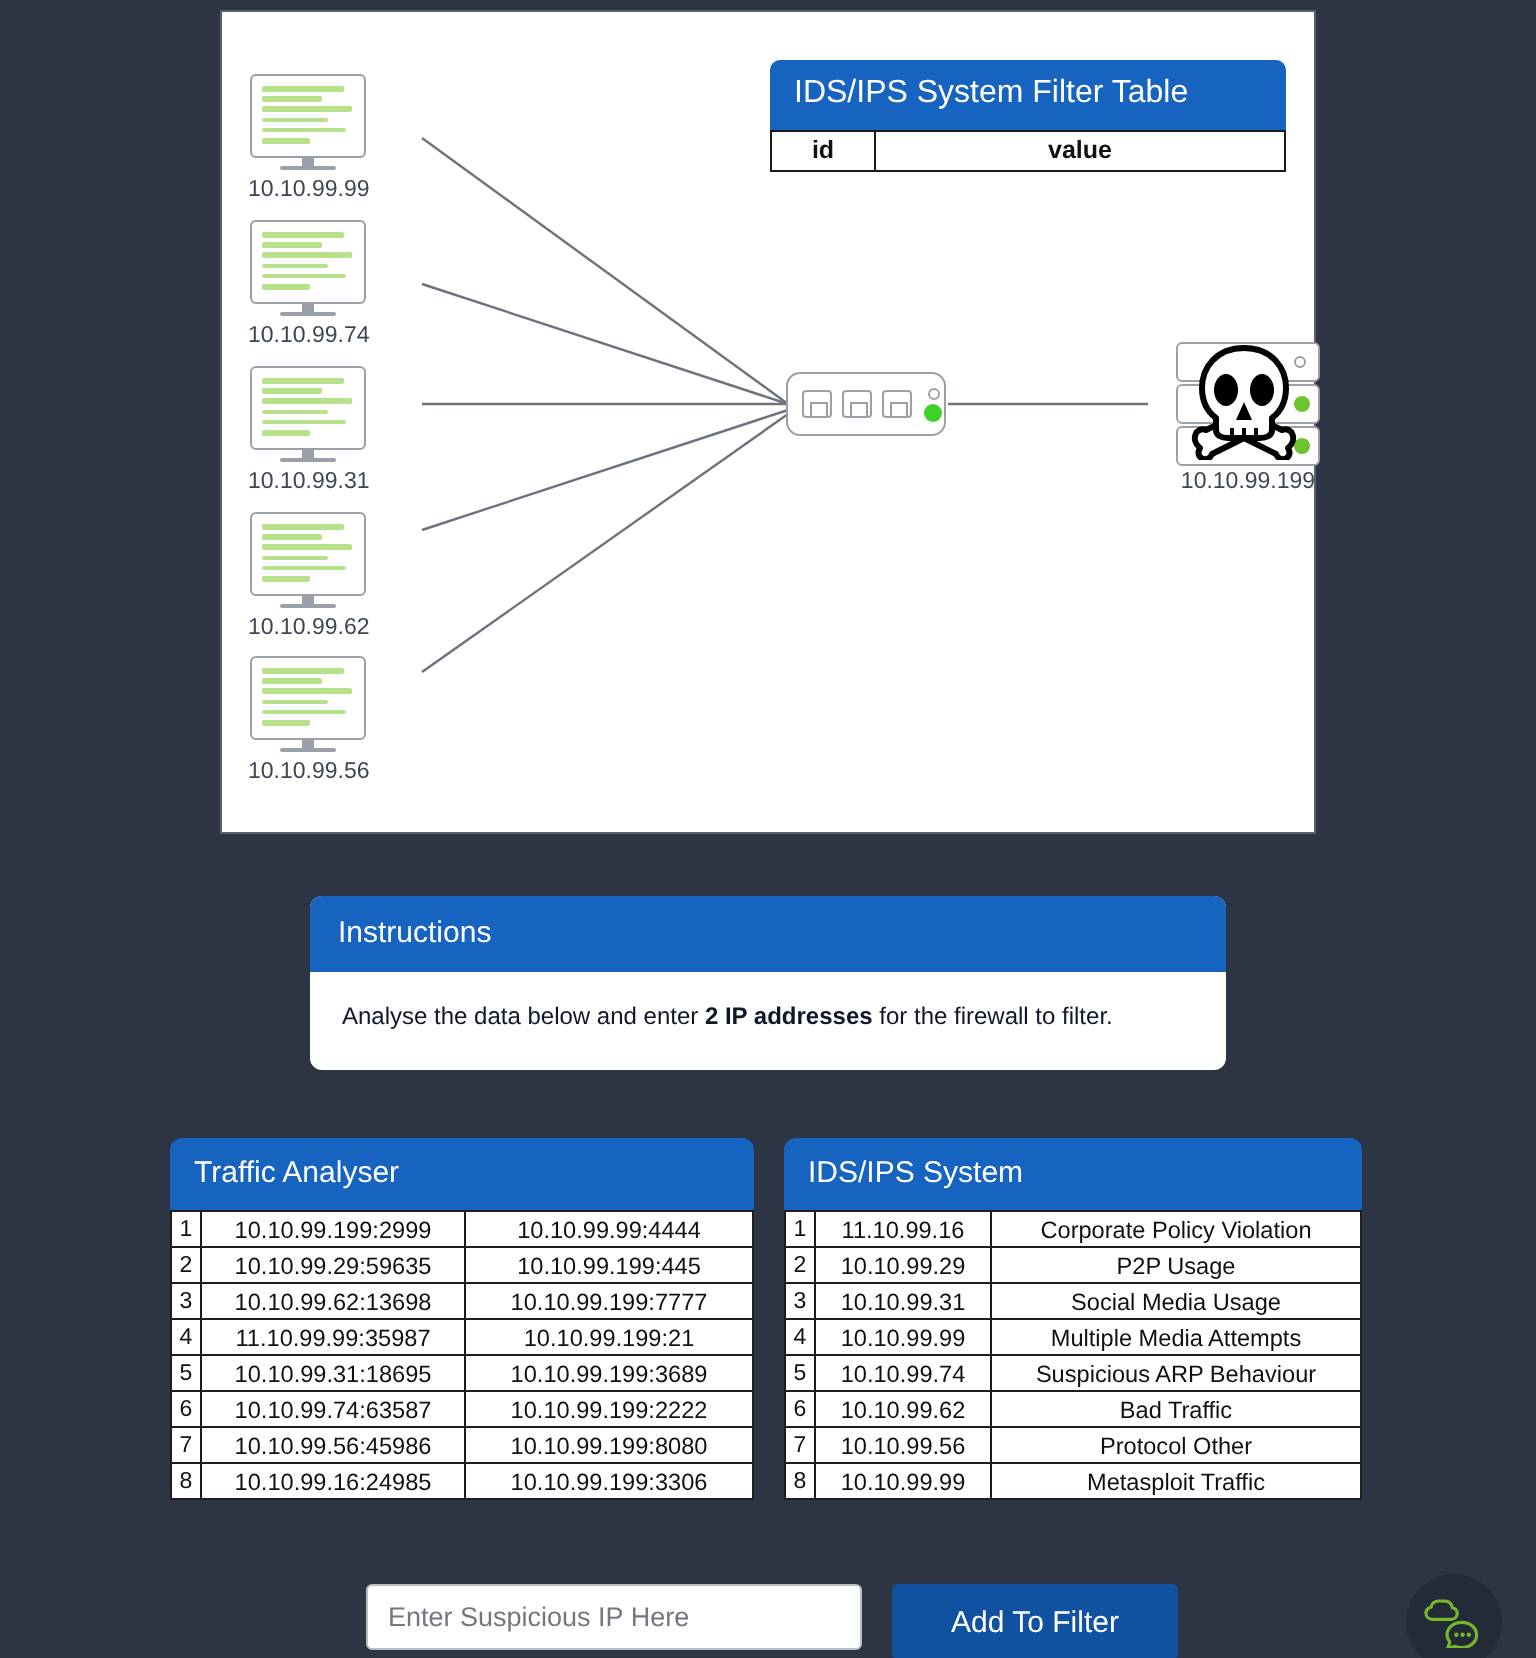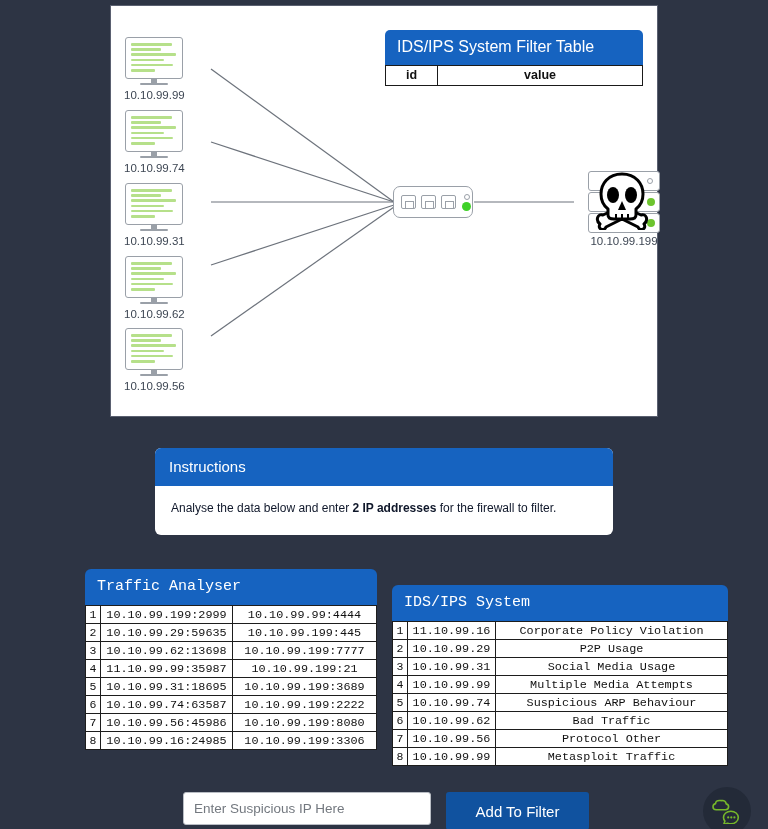--- a/index.html
+++ b/index.html
@@ -119,40 +119,40 @@
     background: #1663c0; color: #fff;
     font-size: 15px; padding: 10px 14px 11px 14px;
   }
   .instructions .body {
     padding: 14px 16px 18px 16px;
     font-size: 12px; color: #0f172a; line-height: 1.42;
   }
   .instructions .body b { font-weight: bold; }
 
   
-  .datacard { position: absolute; font-family: Liberation Mono, monospace; }
+  .datacard { position: absolute; }
   .datacard .head {
     background: #1663c0; color: #fff;
     font-size: 15px; padding: 9px 12px 10px 12px;
     border-radius: 6px 6px 0 0;
   }
   .datacard table { border-collapse: collapse; width: 100%; table-layout: fixed; background: #fff; }
   .datacard td {
     border: 1.2px solid #1d1d1d;
     font-size: 11.8px; color: #111;
     height: 18px; padding: 0 2px;
     text-align: center;
     white-space: nowrap;
     overflow: hidden;
   }
   .datacard td.idx { width: 15px; font-size: 11.5px; }
 
   #traffic-analyser { left: 85px; top: 569px; width: 292px; }
   #traffic-analyser td.c1 { width: 132px; }
-  #ids-ips-system { left: 392px; top: 569px; width: 336px; margin-top: 16px; }
+  #ids-ips-system { left: 392px; top: 569px; width: 289px; }
   #ids-ips-system td.c1 { width: 88px; }
 
   
   .ip-input {
     position: absolute; left: 183px; top: 792px;
     width: 248px; height: 33px;
     border: 1px solid #b9bdc4; border-radius: 3px;
     background: #fff;
     font-size: 13.5px; color: #111;
     padding: 0 10px;

